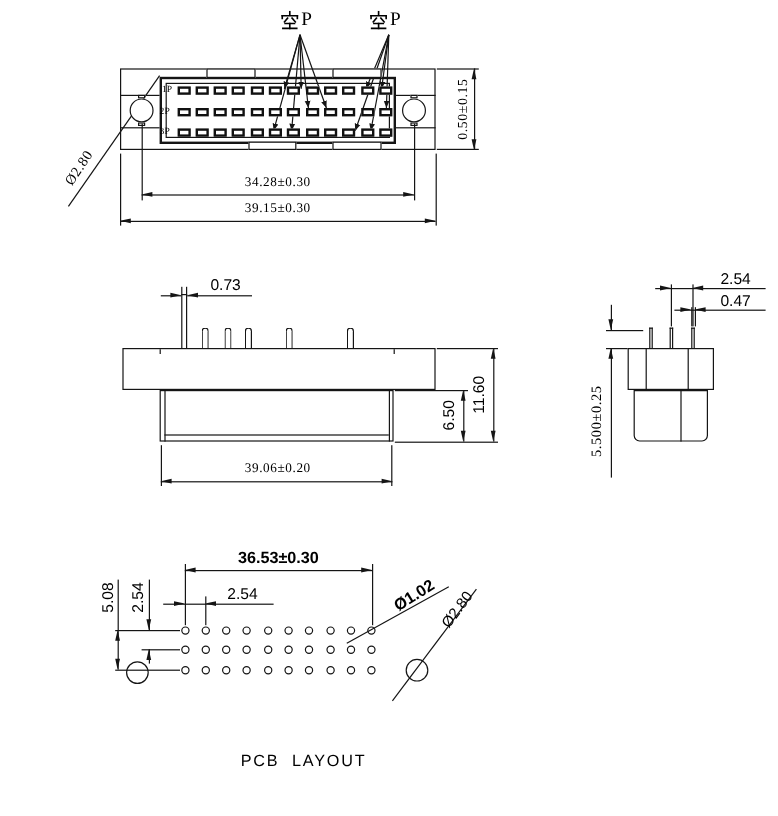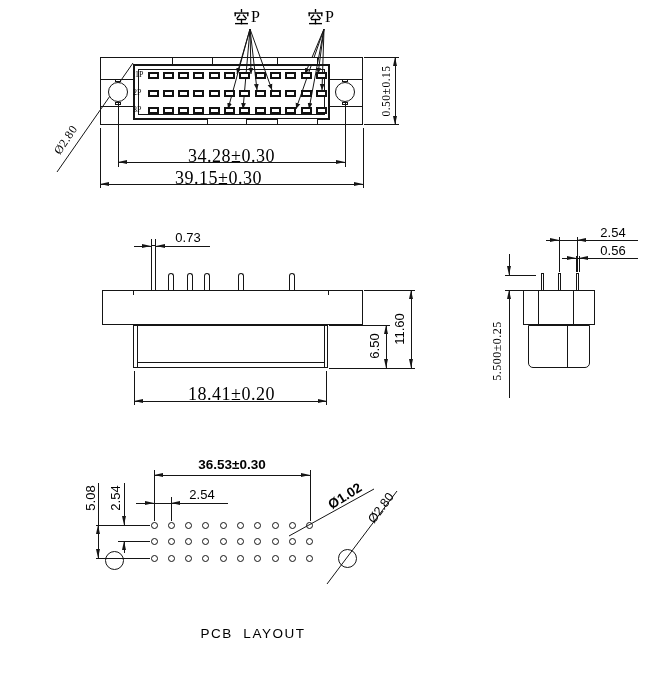--- a/index.html
+++ b/index.html
@@ -9,21 +9,21 @@
   .ln{position:absolute;background:#151515;}
   .box{position:absolute;border:1.5px solid #151515;background:transparent;box-sizing:border-box;}
   .pin{position:absolute;width:11px;height:7px;border:2px solid #111;background:#fff;box-sizing:border-box;}
   .hole{position:absolute;width:7px;height:7px;border:1.3px solid #151515;border-radius:50%;background:transparent;box-sizing:border-box;}
   .bigcircle{position:absolute;width:19px;height:19px;border:1.4px solid #151515;border-radius:50%;background:transparent;box-sizing:border-box;}
   .mount{position:absolute;width:20px;height:20px;border:1.5px solid #151515;border-radius:50%;background:#fff;box-sizing:border-box;}
   .notch{position:absolute;width:6px;height:3px;border:1px solid #151515;background:#fff;box-sizing:border-box;}
   .tab{position:absolute;border:1px solid #151515;background:#fff;box-sizing:border-box;}
   .pinround{position:absolute;width:6px;height:17px;border:1px solid #151515;border-bottom:none;
             border-radius:3px 3px 0 0;background:#fff;box-sizing:border-box;}
-  .dimser{position:absolute;font-family:"Liberation Serif","DejaVu Serif",serif;font-size:18px;
+  .dimser{position:absolute;font-family:"Liberation Serif","DejaVu Serif",serif;font-size:11px;
           letter-spacing:.5px;text-align:center;white-space:nowrap;}
   .dimsans{position:absolute;font-size:13px;text-align:center;white-space:nowrap;}
   .rot{transform:translate(-50%,-50%) rotate(-90deg);}
   .rowlab{position:absolute;font-family:"Liberation Serif",serif;font-size:8px;white-space:nowrap;}
   .ar{position:absolute;width:0;height:0;border:solid transparent;}
   .aR{border-width:2.5px 0 2.5px 9px;border-left-color:#151515;}
   .aL{border-width:2.5px 9px 2.5px 0;border-right-color:#151515;}
   .aU{border-width:0 2.5px 9px 2.5px;border-bottom-color:#151515;}
   .aD{border-width:9px 2.5px 0 2.5px;border-top-color:#151515;}
   .kp{position:absolute;display:flex;align-items:center;gap:1px;
@@ -170,21 +170,21 @@
     <div class="ln" style="left:118px;top:162px;width:227px;height:1px;"></div>
     <div class="ar aL" style="left:118px;top:160px;"></div>
     <div class="ar aR" style="left:336px;top:160px;"></div>
     <div class="dimser" style="left:171px;top:146px;width:121px;">34.28±0.30</div>
 
     <div class="ln" style="left:100px;top:128px;width:1px;height:60px;"></div>
     <div class="ln" style="left:363px;top:128px;width:1px;height:60px;"></div>
     <div class="ln" style="left:100px;top:184px;width:263px;height:1px;"></div>
     <div class="ar aL" style="left:100px;top:182px;"></div>
     <div class="ar aR" style="left:354px;top:182px;"></div>
-    <div class="dimser" style="left:158px;top:168px;width:121px;">39.15±0.30</div>
+    <div class="dimser" style="left:171px;top:168px;width:121px;">39.15±0.30</div>
 
     <div class="ln" style="left:364px;top:57px;width:35px;height:1px;"></div>
     <div class="ln" style="left:364px;top:124px;width:35px;height:1px;"></div>
     <div class="ln" style="left:395px;top:57px;width:1px;height:68px;"></div>
     <div class="ar aU" style="left:392.5px;top:57px;"></div>
     <div class="ar aD" style="left:392.5px;top:116px;"></div>
     <div class="dimser rot" style="left:386px;top:91px;font-size:11.5px;">0.50±0.15</div>
   </div>
 
   <div>
@@ -225,21 +225,21 @@
     <div class="ln" style="left:386px;top:325px;width:1px;height:43px;"></div>
     <div class="ar aU" style="left:383.5px;top:325px;"></div>
     <div class="ar aD" style="left:383.5px;top:359px;"></div>
     <div class="dimsans rot" style="left:374px;top:346px;">6.50</div>
 
     <div class="ln" style="left:134px;top:371px;width:1px;height:34px;"></div>
     <div class="ln" style="left:326px;top:371px;width:1px;height:34px;"></div>
     <div class="ln" style="left:134px;top:401px;width:193px;height:1px;"></div>
     <div class="ar aL" style="left:134px;top:399px;"></div>
     <div class="ar aR" style="left:318px;top:399px;"></div>
-    <div class="dimser" style="left:166px;top:384px;width:131px;">18.41±0.20</div>
+    <div class="dimser" style="left:166px;top:384px;width:131px;">39.06±0.20</div>
   </div>
 
   <div>
     <div class="box" style="left:523px;top:290px;width:72px;height:35px;"></div>
     <div class="ln" style="left:538px;top:290px;width:1px;height:35px;"></div>
     <div class="ln" style="left:573px;top:290px;width:1px;height:35px;"></div>
     <div class="box" style="left:528px;top:325px;width:62px;height:43px;border-radius:0 0 5px 5px;"></div>
     <div class="ln" style="left:567px;top:325px;width:1px;height:43px;"></div>
 
     <div class="ln" style="left:541px;top:273px;width:1px;height:17px;"></div>
@@ -257,21 +257,21 @@
     <div class="ln" style="left:546px;top:240px;width:92px;height:1px;"></div>
     <div class="ar aR" style="left:550px;top:237.5px;"></div>
     <div class="ar aL" style="left:577px;top:237.5px;"></div>
     <div class="dimsans" style="left:590px;top:225px;width:46px;">2.54</div>
 
     <div class="ln" style="left:576px;top:256px;width:1px;height:16px;"></div>
     <div class="ln" style="left:579px;top:256px;width:1px;height:16px;"></div>
     <div class="ln" style="left:562px;top:258px;width:76px;height:1px;"></div>
     <div class="ar aR" style="left:567px;top:255.5px;"></div>
     <div class="ar aL" style="left:579px;top:255.5px;"></div>
-    <div class="dimsans" style="left:590px;top:243px;width:46px;">0.56</div>
+    <div class="dimsans" style="left:590px;top:243px;width:46px;">0.47</div>
 
     <div class="ln" style="left:505px;top:275px;width:31px;height:1px;"></div>
     <div class="ln" style="left:505px;top:290px;width:18px;height:1px;"></div>
     <div class="ln" style="left:509px;top:254px;width:1px;height:21px;"></div>
     <div class="ar aD" style="left:506.5px;top:266px;"></div>
     <div class="ln" style="left:509px;top:290px;width:1px;height:108px;"></div>
     <div class="ar aU" style="left:506.5px;top:290px;"></div>
     <div class="dimser rot" style="left:497px;top:351px;font-size:12px;">5.500±0.25</div>
   </div>
 

